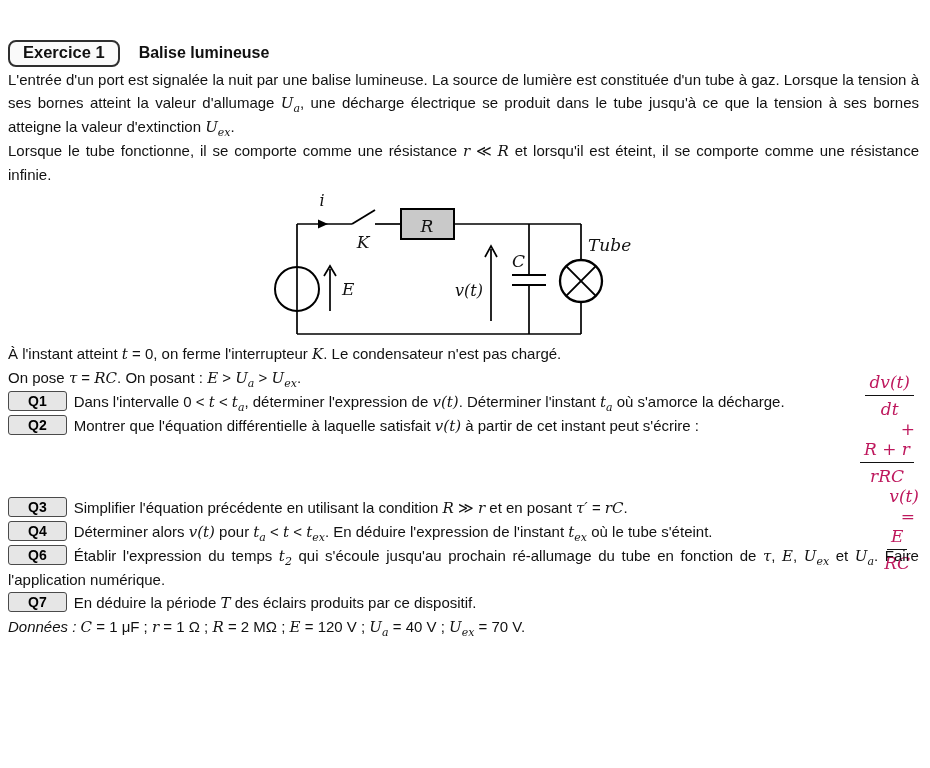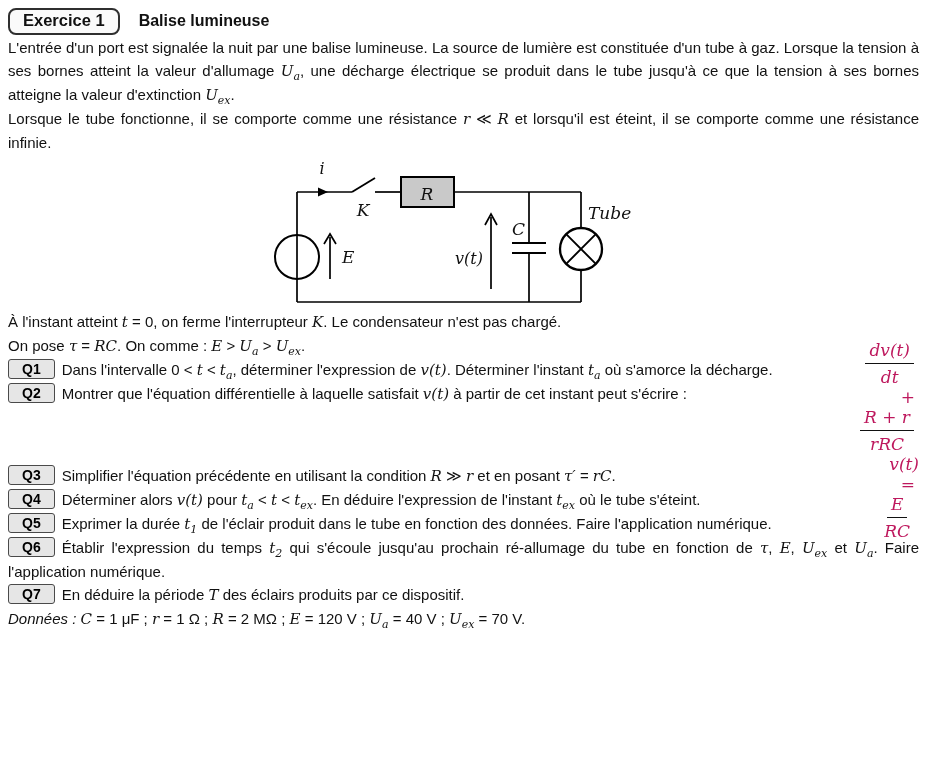--- a/index.html
+++ b/index.html
@@ -1,21 +1,21 @@
 <!DOCTYPE html>
 <html><head>
 <meta charset="utf-8">
 <style>
   html,body { margin:0; padding:0; }
   body {
     width:930px; height:768px; background:#ffffff; color:#111;
     font-family:"Liberation Sans", sans-serif; font-size:15px;
     overflow:hidden;
   }
-  .page { padding:4px 11px 0 8px; }
+  .page { padding:4px 11px 0 8px;margin-top:32px; }
 
   
   .titlebar { display:flex; align-items:center; margin:2px 0 0 0; height:30px; }
   .exbox {
     display:inline-block; border:2px solid #2f2f2f; background:#fafafa;
     border-radius:8px; padding:1px 13px 3px 13px; font-weight:700; font-size:16.5px;
   }
   .extitle { font-weight:700; font-size:16px; margin-left:19px;text-align:center; }
 
   
@@ -24,21 +24,21 @@
   .mt8 { margin-top:8px; } .mt9 { margin-top:9px; } .mt7 { margin-top:7px; }
   .mt16 { margin-top:16px; } .mt17 { margin-top:17px; }
 
   .mvar { font-family:"DejaVu Serif", serif; font-style:italic; }
   .mvar sub { font-size:11px; line-height:0; font-style:italic; }
   .it { font-style:italic; }
 
   
   .qbadge {
     display:inline-block; border:1.3px solid #4a4a4a; background:#e6e6e6;
-    border-radius:3px; font-weight:700; padding:0 13px; font-size:14px;
+    border-radius:3px; font-weight:700; padding:0 19px; font-size:14px;
     line-height:18px; margin-right:7px; vertical-align:1px; color:#000;
   }
 
   
   .figwrap { display:flex; justify-content:center; margin-top:4px; height:152px; }
   .figwrap svg { display:block; }
   .figlabel { font-family:"DejaVu Serif", serif; font-style:italic; font-size:17px; fill:#111; }
   .figlabel.small { font-size:16px; }
 
   
@@ -107,21 +107,21 @@
       <text x="89" y="58" text-anchor="middle" class="figlabel">K</text>
       <text x="153" y="42" text-anchor="middle" class="figlabel">R</text>
       <text x="68" y="105" class="figlabel">E</text>
       <text x="209" y="106" text-anchor="end" class="figlabel small">v(t)</text>
       <text x="251" y="77" text-anchor="end" class="figlabel">C</text>
       <text x="314" y="61" class="figlabel">Tube</text>
     </svg>
   </div>
 
   <p class="body mt20"><span>À l'instant atteint </span><span class="mvar">t</span><span> = 0, on ferme l'interrupteur </span><span class="mvar">K</span><span>. Le condensateur n'est pas chargé.</span></p>
-  <p class="body"><span>On pose </span><span class="mvar">τ</span><span> = </span><span class="mvar">RC</span><span>. On comme : </span><span class="mvar">E</span><span> &gt; </span><span class="mvar">U<sub>a</sub></span><span> &gt; </span><span class="mvar">U<sub>ex</sub></span><span>.</span></p>
+  <p class="body"><span>On pose </span><span class="mvar">τ</span><span> = </span><span class="mvar">RC</span><span>. On posant : </span><span class="mvar">E</span><span> &gt; </span><span class="mvar">U<sub>a</sub></span><span> &gt; </span><span class="mvar">U<sub>ex</sub></span><span>.</span></p>
 
   <p class="body mt11"><span class="qbadge">Q1</span><span><span>Dans l'intervalle 0 &lt; </span><span class="mvar">t</span><span> &lt; </span><span class="mvar">t<sub>a</sub></span><span>, déterminer l'expression de </span><span class="mvar">v(t)</span><span>. Déterminer l'instant </span><span class="mvar">t<sub>a</sub></span><span> où s'amorce la décharge.</span></span></p>
 
   <p class="body mt8"><span class="qbadge">Q2</span><span><span>Montrer que l'équation différentielle à laquelle satisfait </span><span class="mvar">v(t)</span><span> à partir de cet instant peut s'écrire :</span></span></p>
 
   <div class="equation">
     <span class="frac">
       <span class="num">dv(t)</span>
       <span class="den">dt</span>
     </span>
@@ -135,21 +135,20 @@
     <span class="frac">
       <span class="num">E</span>
       <span class="den">RC</span>
     </span>
   </div>
 
   <p class="body mt16"><span class="qbadge">Q3</span><span><span>Simplifier l'équation précédente en utilisant la condition </span><span class="mvar">R</span><span> ≫ </span><span class="mvar">r</span><span> et en posant </span><span class="mvar">τ′</span><span> = </span><span class="mvar">rC</span><span>.</span></span></p>
 
   <p class="body mt8"><span class="qbadge">Q4</span><span><span>Déterminer alors </span><span class="mvar">v(t)</span><span> pour </span><span class="mvar">t<sub>a</sub></span><span> &lt; </span><span class="mvar">t</span><span> &lt; </span><span class="mvar">t<sub>ex</sub></span><span>. En déduire l'expression de l'instant </span><span class="mvar">t<sub>ex</sub></span><span> où le tube s'éteint.</span></span></p>
 
-  <p class="body mt9"><span class="qbadge">Q5</span><span><span>Exprimer la durée </span><span class="mvar">t<sub>1</sub></span><span> de l'éclair produit dans le tube en fonction des données. Faire l'application numérique.</span></span></p>
 
 
   <p class="body mt9"><span class="qbadge">Q6</span><span><span>Établir l'expression du temps </span><span class="mvar">t<sub>2</sub></span><span> qui s'écoule jusqu'au prochain ré-allumage du tube en fonction de </span><span class="mvar">τ</span><span>, </span><span class="mvar">E</span><span>, </span><span class="mvar">U<sub>ex</sub></span><span> et </span><span class="mvar">U<sub>a</sub></span><span>. Faire l'application numérique.</span></span></p>
 
   <p class="body mt11"><span class="qbadge">Q7</span><span><span>En déduire la période </span><span class="mvar">T</span><span> des éclairs produits par ce dispositif.</span></span></p>
 
   <p class="body mt17"><span class="it">Données : </span><span class="mvar">C</span><span> = 1 μF ; </span><span class="mvar">r</span><span> = 1 Ω ; </span><span class="mvar">R</span><span> = 2 MΩ ; </span><span class="mvar">E</span><span> = 120 V ; </span><span class="mvar">U<sub>a</sub></span><span> = 40 V ; </span><span class="mvar">U<sub>ex</sub></span><span> = 70 V.</span></p>
 
 </div>
 

